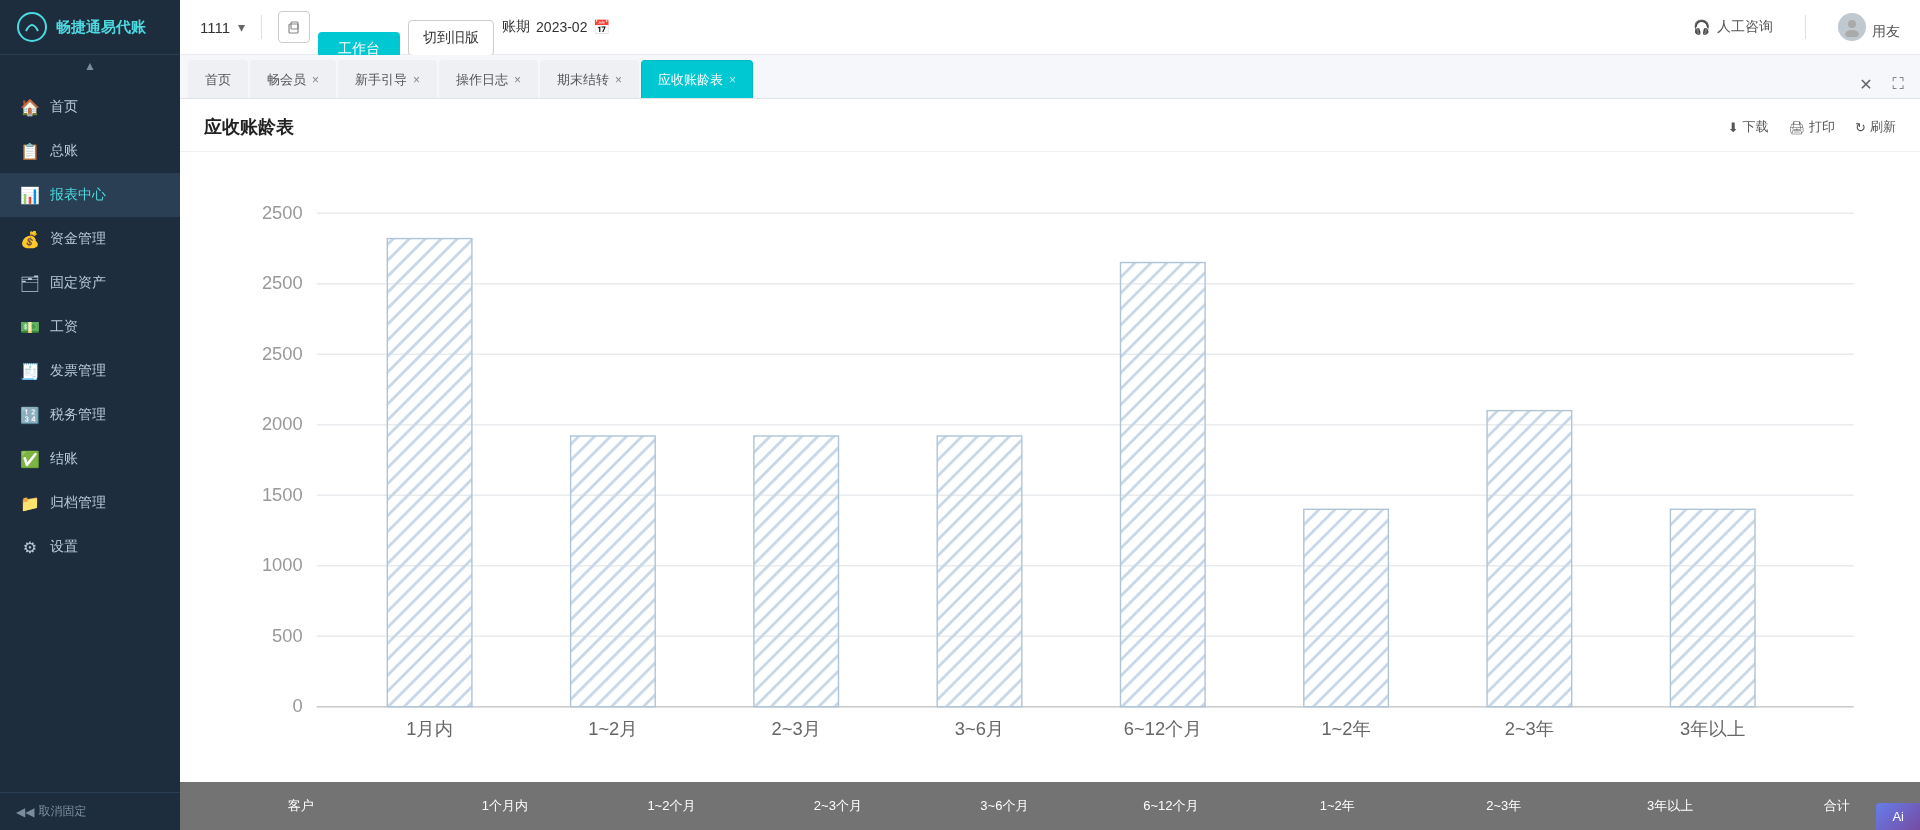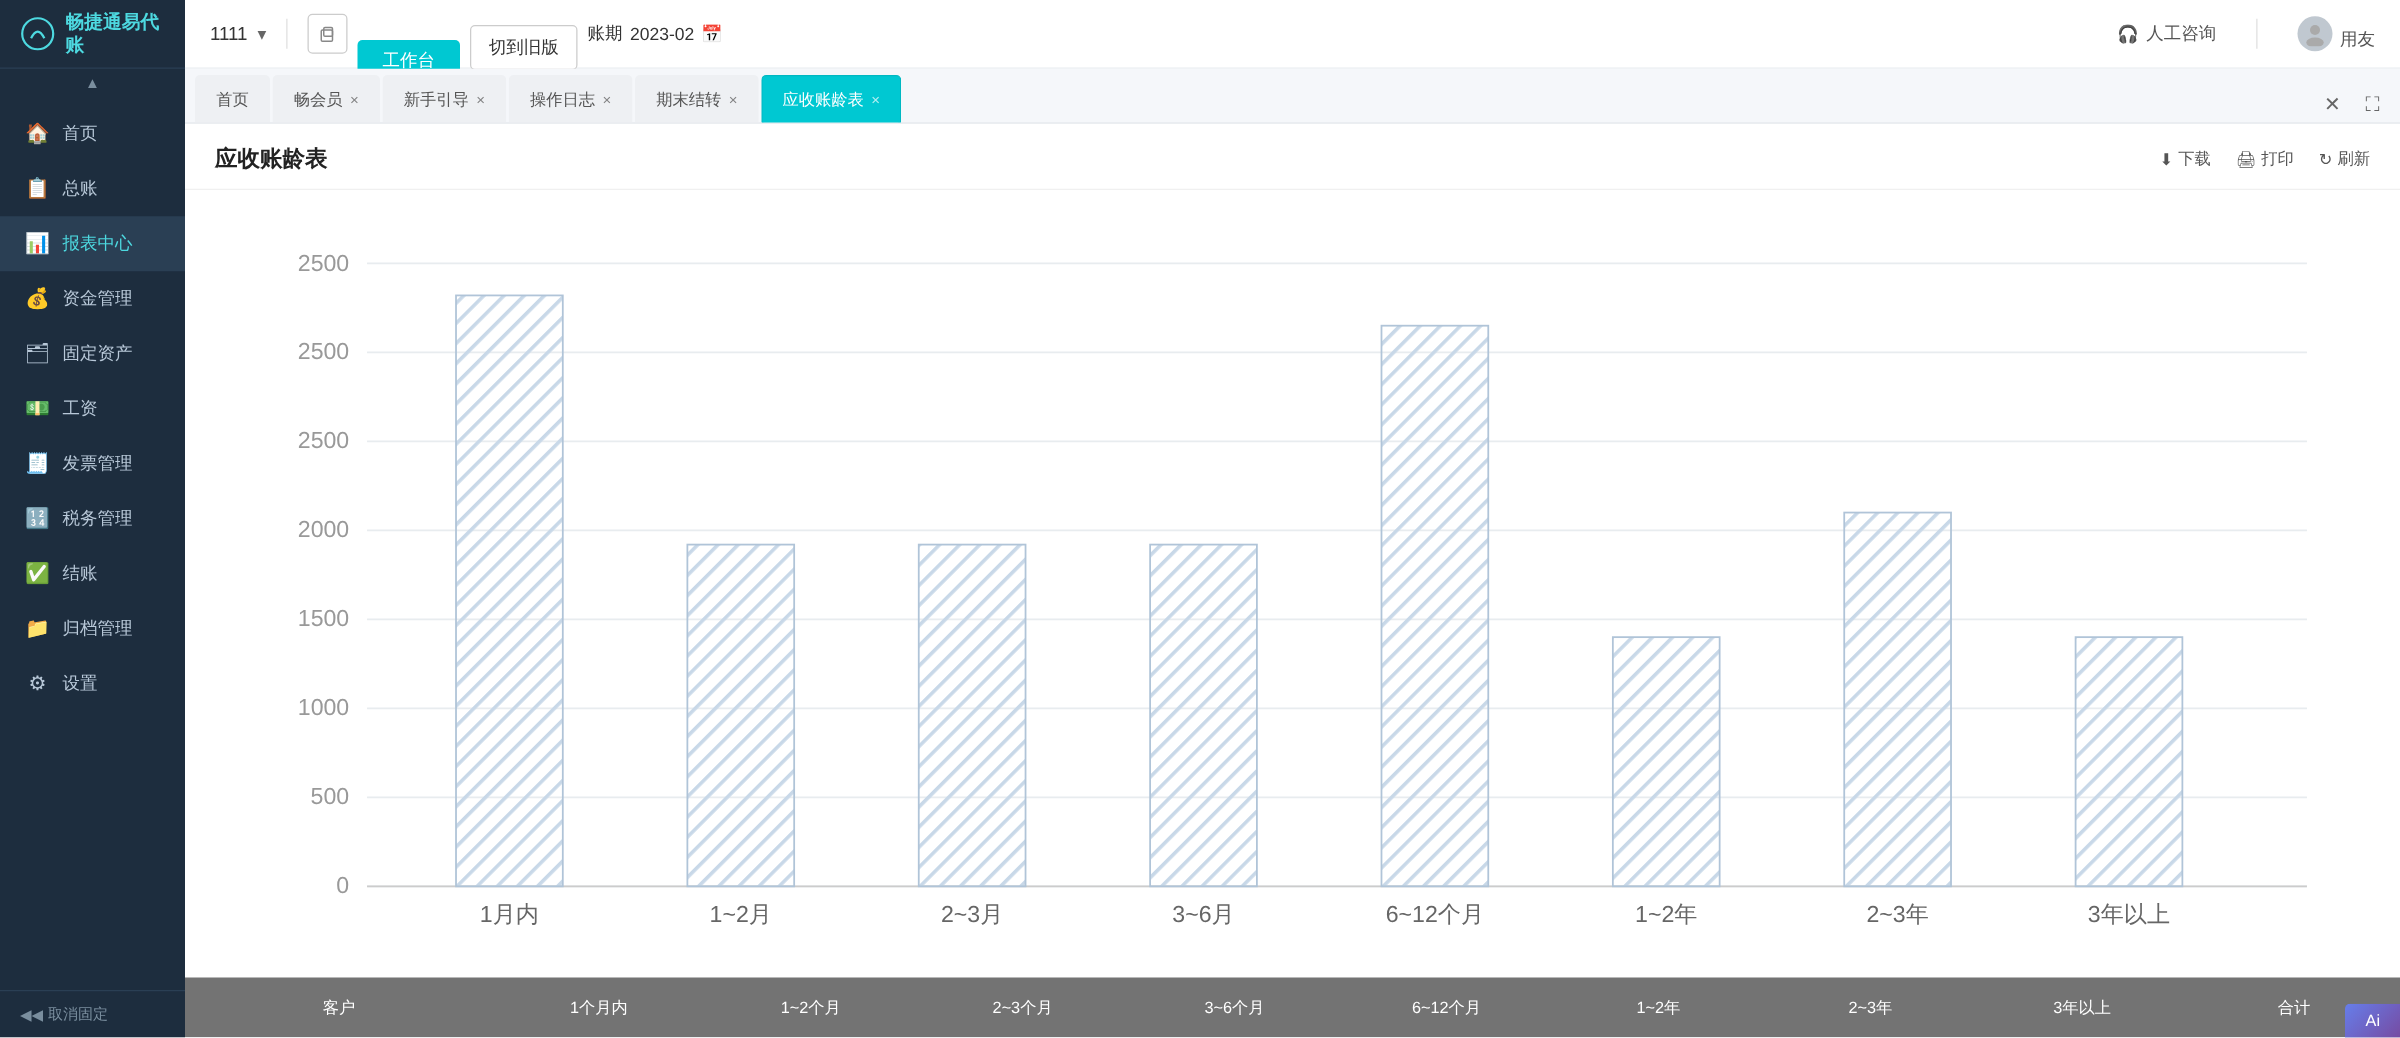--- a/index.html
+++ b/index.html
@@ -2,21 +2,21 @@
 <html><head>
   <meta charset="utf-8">
   <style>
     * { box-sizing: border-box; margin: 0; padding: 0; }
     body { font-family: 'Microsoft YaHei', Arial, sans-serif; font-size: 14px; background: #f0f2f5; overflow: hidden; }
 
     
     .app-container { display: flex; height: 830px; width: 1920px; }
 
     
-    .sidebar { width: 148px; background: #1d2d3e; flex-shrink: 0; display: flex; flex-direction: column; color: #fff; }
+    .sidebar { width: 180px; background: #1d2d3e; flex-shrink: 0; display: flex; flex-direction: column; color: #fff; }
     .sidebar-logo { height: 55px; display: flex; align-items: center; padding: 0 16px; background: #1d2d3e; border-bottom: 1px solid #2a3f54; }
     .sidebar-logo-icon { width: 32px; height: 32px; margin-right: 8px; }
     .sidebar-logo-text { color: #4dd9e0; font-size: 15px; font-weight: bold; }
     .sidebar-nav { flex: 1; overflow-y: auto; padding: 8px 0; }
     .sidebar-nav::-webkit-scrollbar { width: 4px; }
     .sidebar-nav-item { display: flex; align-items: center; padding: 12px 20px; cursor: pointer; color: #b8c8d8; transition: background 0.2s; }
     .sidebar-nav-item.active { background: #2a3f54; color: #4dd9e0; }
     .sidebar-nav-item .nav-icon { width: 20px; height: 20px; margin-right: 10px; display: flex; align-items: center; justify-content: center; font-size: 16px; }
     .sidebar-nav-item .nav-label { font-size: 14px; }
     .sidebar-scroll-up, .sidebar-scroll-down { text-align: center; padding: 4px; color: #7a8e9e; font-size: 12px; cursor: pointer; }

